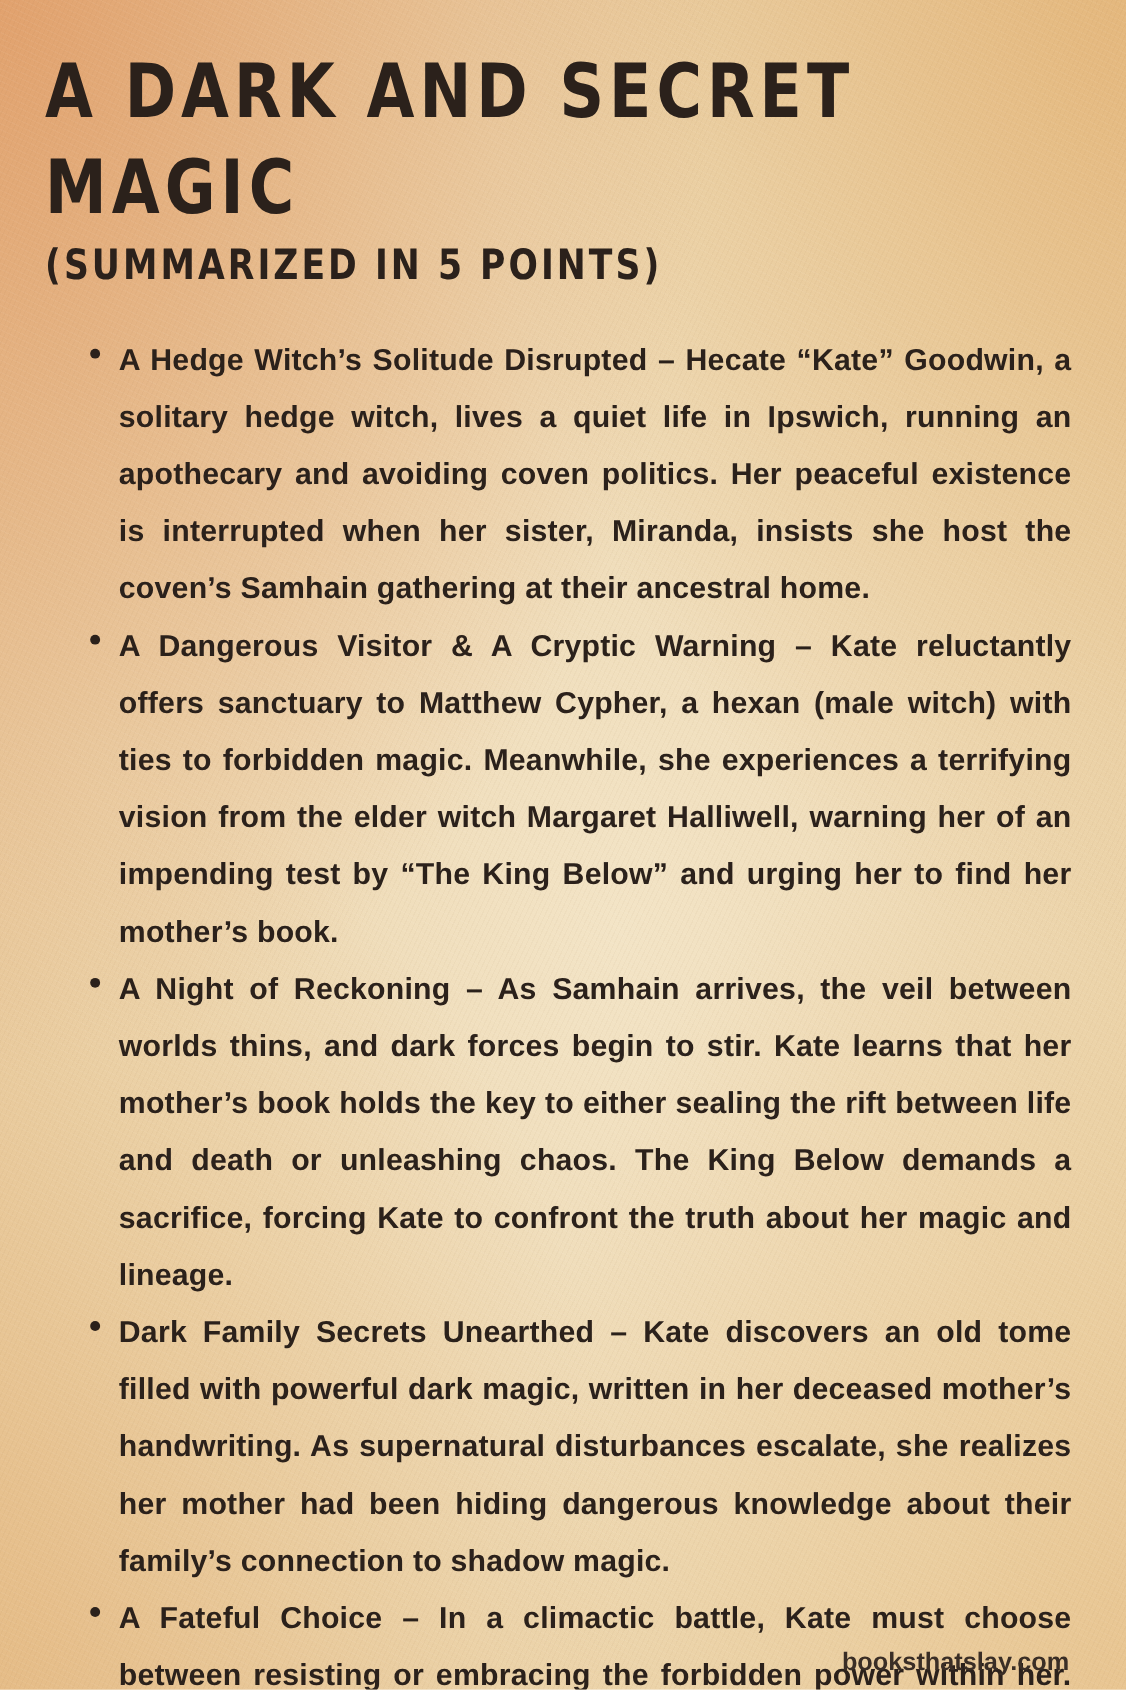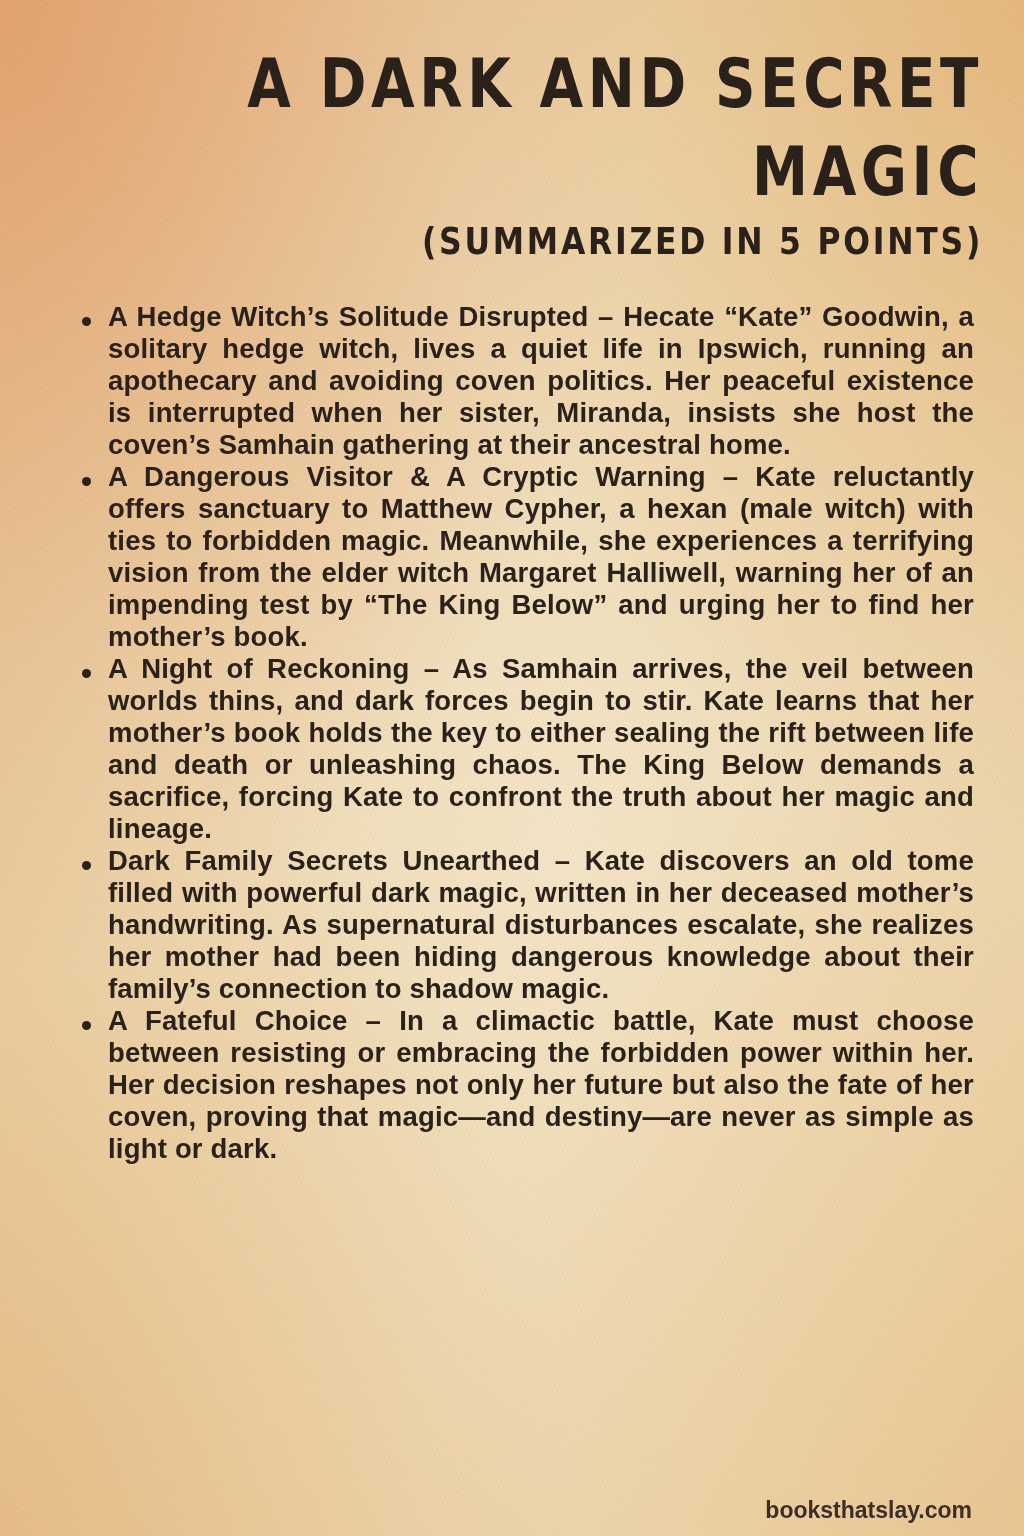--- a/index.html
+++ b/index.html
@@ -25,21 +25,21 @@
       background:
         repeating-linear-gradient(115deg, rgba(120,80,40,0.035) 0px, rgba(120,80,40,0.035) 1px, transparent 1px, transparent 4px),
         repeating-linear-gradient(25deg, rgba(255,255,255,0.04) 0px, rgba(255,255,255,0.04) 1px, transparent 1px, transparent 5px);
       pointer-events: none;
     }
     .title-block {
       position: absolute;
       top: 40px;
       left: 0;
       width: 1024px;
-      text-align: right;
+      text-align: left;
     }
     .title {
       font-family: "DejaVu Sans Condensed", "DejaVu Sans", sans-serif;
       font-weight: bold;
       font-size: 68px;
       line-height: 88px;
       letter-spacing: 5px;
       text-transform: uppercase;
       margin: 0;
       color: #2b211b;
@@ -64,21 +64,21 @@
       margin: 0;
       padding: 0;
       list-style: none;
     }
     .point {
       position: relative;
       padding-left: 30px;
       font-family: "Liberation Sans", sans-serif;
       font-weight: bold;
       font-size: 27.5px;
-      line-height: 32px;
+      line-height: 52px;
       text-align: justify;
       color: #2b211b;
       letter-spacing: 0.2px;
     }
     .bullet {
       position: absolute;
       left: 4px;
       top: 16px;
       width: 9px;
       height: 9px;

